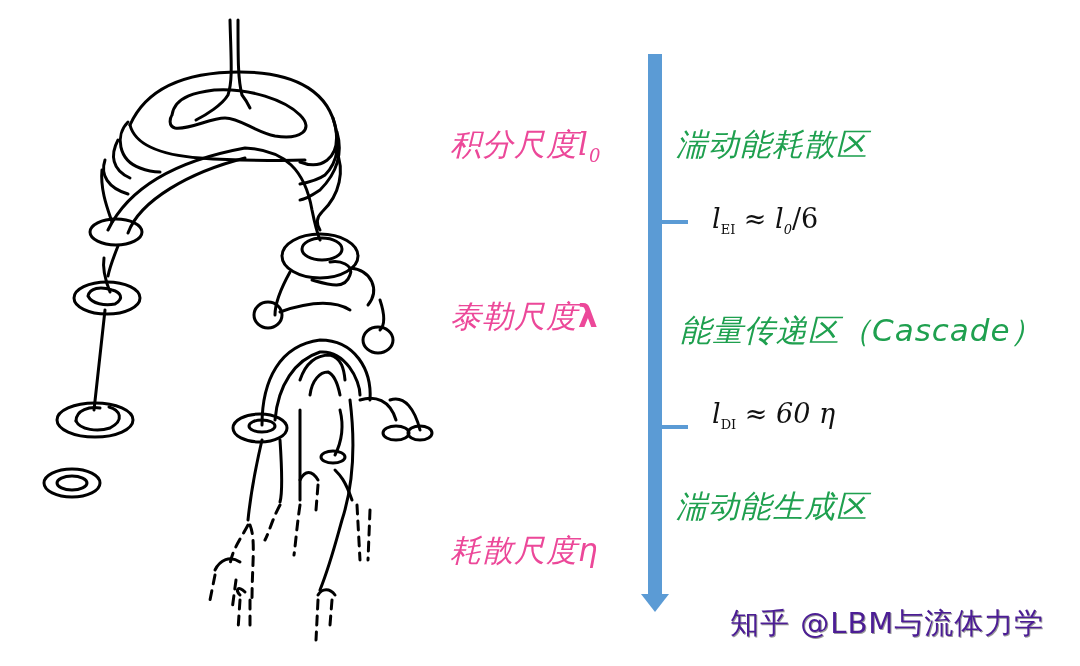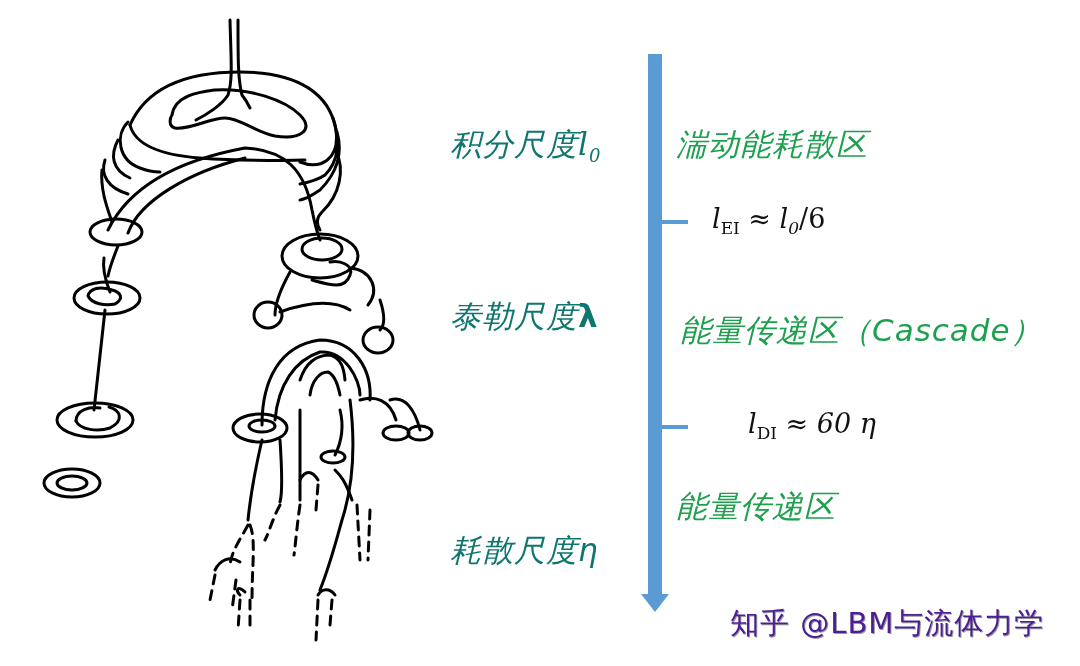--- a/index.html
+++ b/index.html
@@ -1,21 +1,21 @@
 <!DOCTYPE html>
 <html><head>
 <meta charset="utf-8">
 <style>
   html, body { margin: 0; padding: 0; background: #ffffff; }
   #canvas { position: relative; width: 1080px; height: 666px; overflow: hidden; background: #fff; font-family: "DejaVu Sans", sans-serif; }
   .drawing { position: absolute; left: 0; top: 0; }
-  .scale-label { position: absolute; color: #0f766e; font-style: italic; font-size: 31px; letter-spacing: 1px; white-space: nowrap; }
+  .scale-label { position: absolute; color: #ec4899; font-style: italic; font-size: 31px; letter-spacing: 1px; white-space: nowrap; }
   .region-label { position: absolute; color: #1fa04f; font-style: italic; font-size: 31px; letter-spacing: 1px; white-space: nowrap; }
   .formula { position: absolute; font-family: "DejaVu Serif", serif; font-style: italic; font-size: 27px; color: #111; white-space: nowrap; }
-  .formula sub { font-size: 17px; font-style: italic; }
+  .formula sub { font-size: 13px; font-style: italic; }
   .formula .upright { font-style: normal; }
   .arrow-shaft { position: absolute; left: 648px; top: 54px; width: 14px; height: 540px; background: #5b9bd5; }
   .arrow-head { position: absolute; left: 641px; top: 594px; width: 0; height: 0; border-left: 14px solid transparent; border-right: 14px solid transparent; border-top: 18px solid #5b9bd5; }
   .tick { position: absolute; left: 662px; width: 26px; height: 4px; background: #5b9bd5; }
   .watermark { position: absolute; left: 730px; top: 604px; font-size: 29px; color: #4c1d95; white-space: nowrap; text-shadow: 1px 1px 0 #9a9a9a; letter-spacing: 1px; }
 </style>
 </head>
 <body>
 
 <div id="canvas">
@@ -113,28 +113,28 @@
   </div>
   <div class="scale-label" style="left:450px; top:296px;">
     <span>泰勒尺度</span><span style="font-style:normal;font-weight:bold;">λ</span>
   </div>
   <div class="scale-label" style="left:450px; top:486px;margin-top:44px;">
     <span>耗散尺度</span><span>η</span>
   </div>
 
   <div class="region-label" style="left:676px; top:124px;">湍动能耗散区</div>
   <div class="region-label" style="left:680px; top:310px;text-align:right;">能量传递区（Cascade）</div>
-  <div class="region-label" style="left:676px; top:486px;">能量传递区</div>
+  <div class="region-label" style="left:676px; top:486px;">湍动能生成区</div>
 
   <div class="formula" style="left:712px; top:203px;">
     <span>l</span><sub class="upright">EI</sub>
     <span class="upright">≈</span>
     <span>l</span><sub>0</sub><span class="upright">/6</span>
   </div>
-  <div class="formula" style="left:712px; top:408px;margin-left:36px;">
+  <div class="formula" style="left:712px; top:398px;">
     <span>l</span><sub class="upright">DI</sub>
     <span class="upright">≈</span>
     <span>60</span>
     <span>η</span>
   </div>
 
   <div class="watermark">知乎 @LBM与流体力学</div>
 </div>
 
 </body></html>

